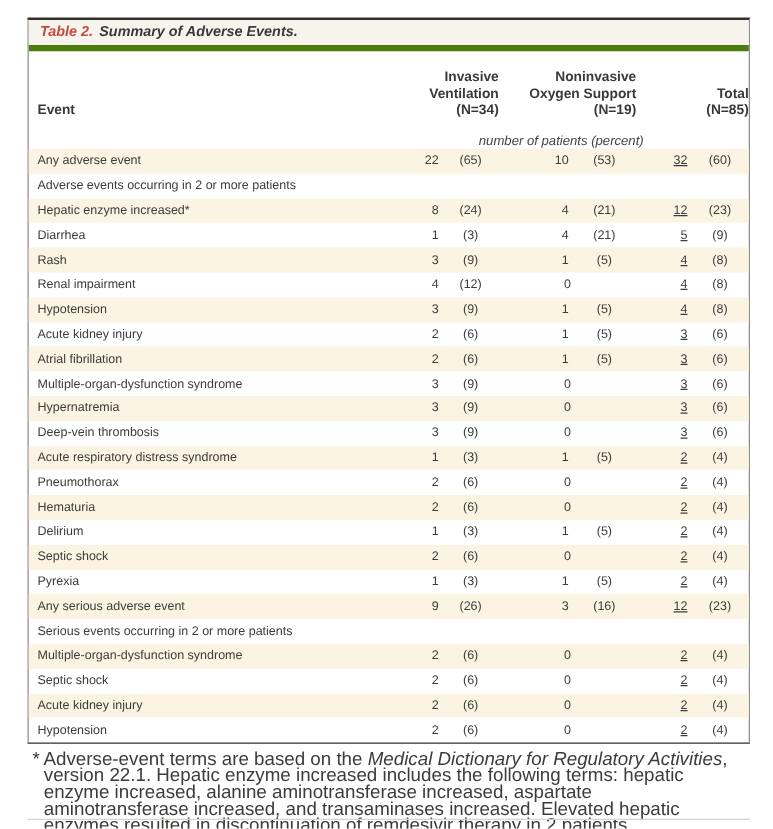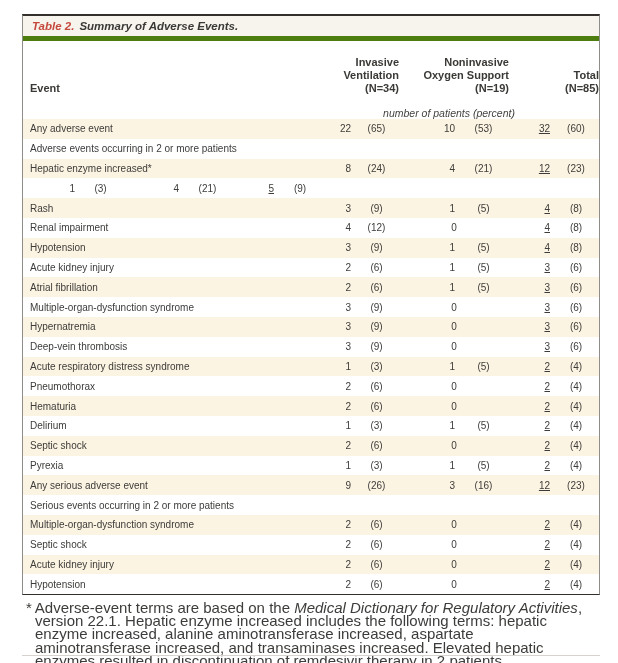--- a/index.html
+++ b/index.html
@@ -167,20 +167,21 @@
           <div class="vcell c2">
             <span class="vn">4</span>
             <span class="vp">(21)</span>
           </div>
           <div class="vcell c3">
             <span class="vn">12</span>
             <span class="vp">(23)</span>
           </div>
         </div>
         <div class="trow">
+          <div class="rlabel ind">Diarrhea</div>
           <div class="vcell c1">
             <span class="vn">1</span>
             <span class="vp">(3)</span>
           </div>
           <div class="vcell c2">
             <span class="vn">4</span>
             <span class="vp">(21)</span>
           </div>
           <div class="vcell c3">
             <span class="vn">5</span>

